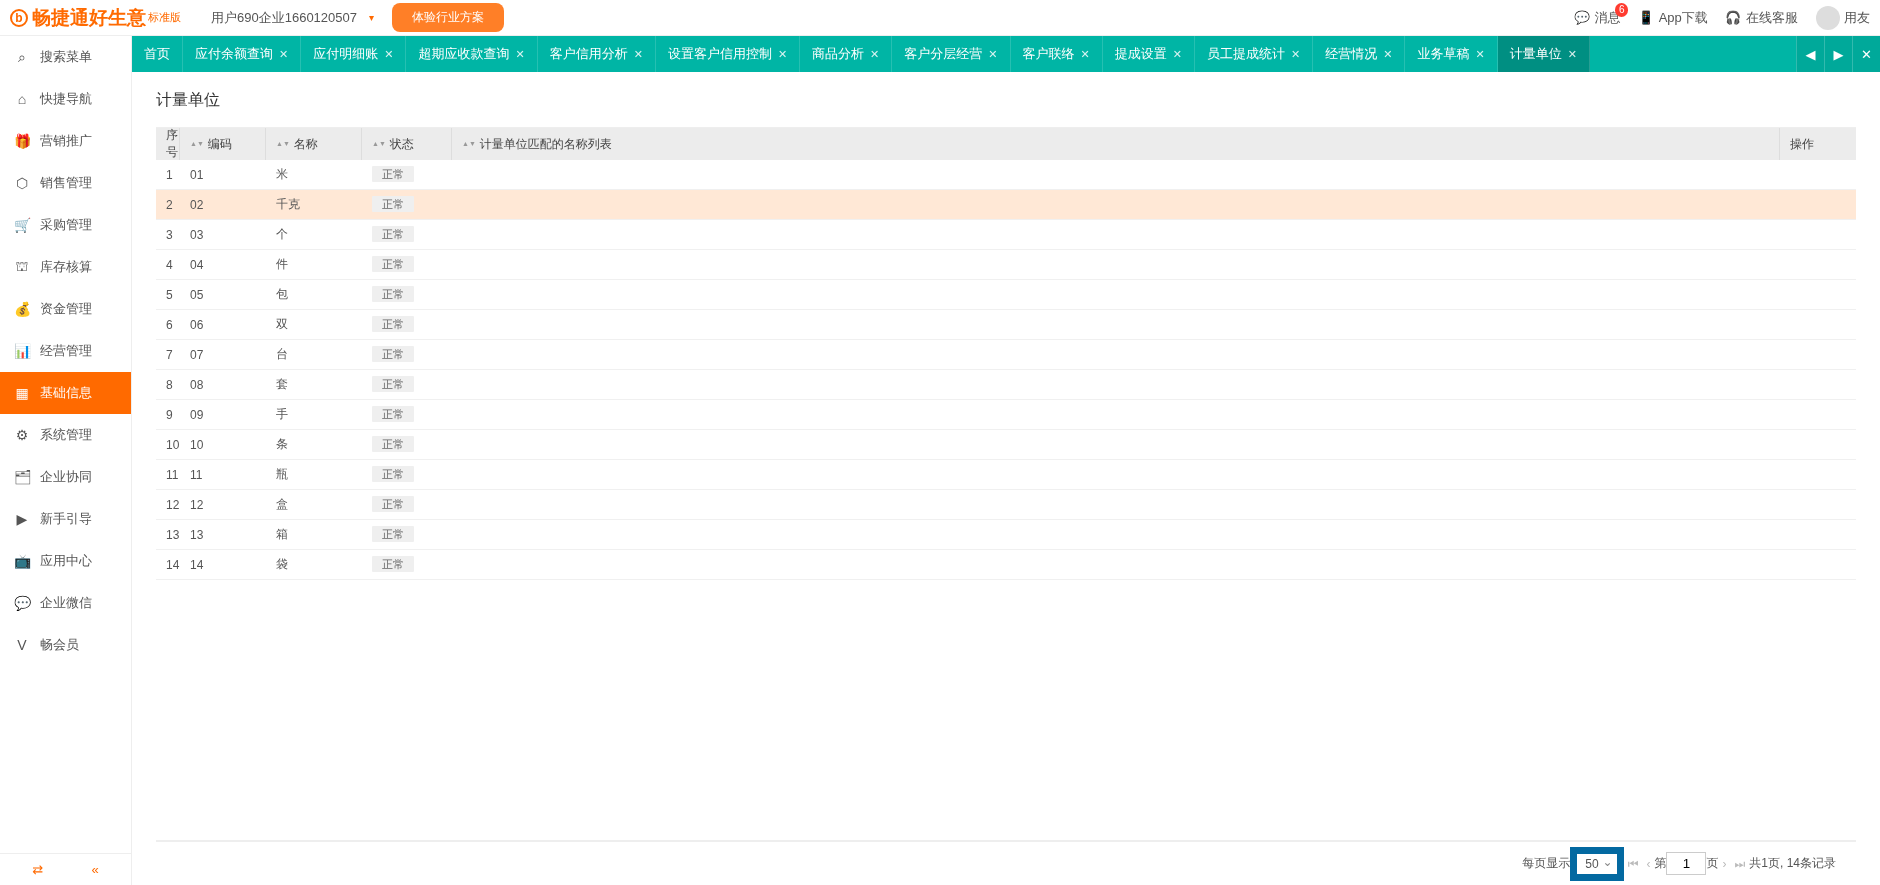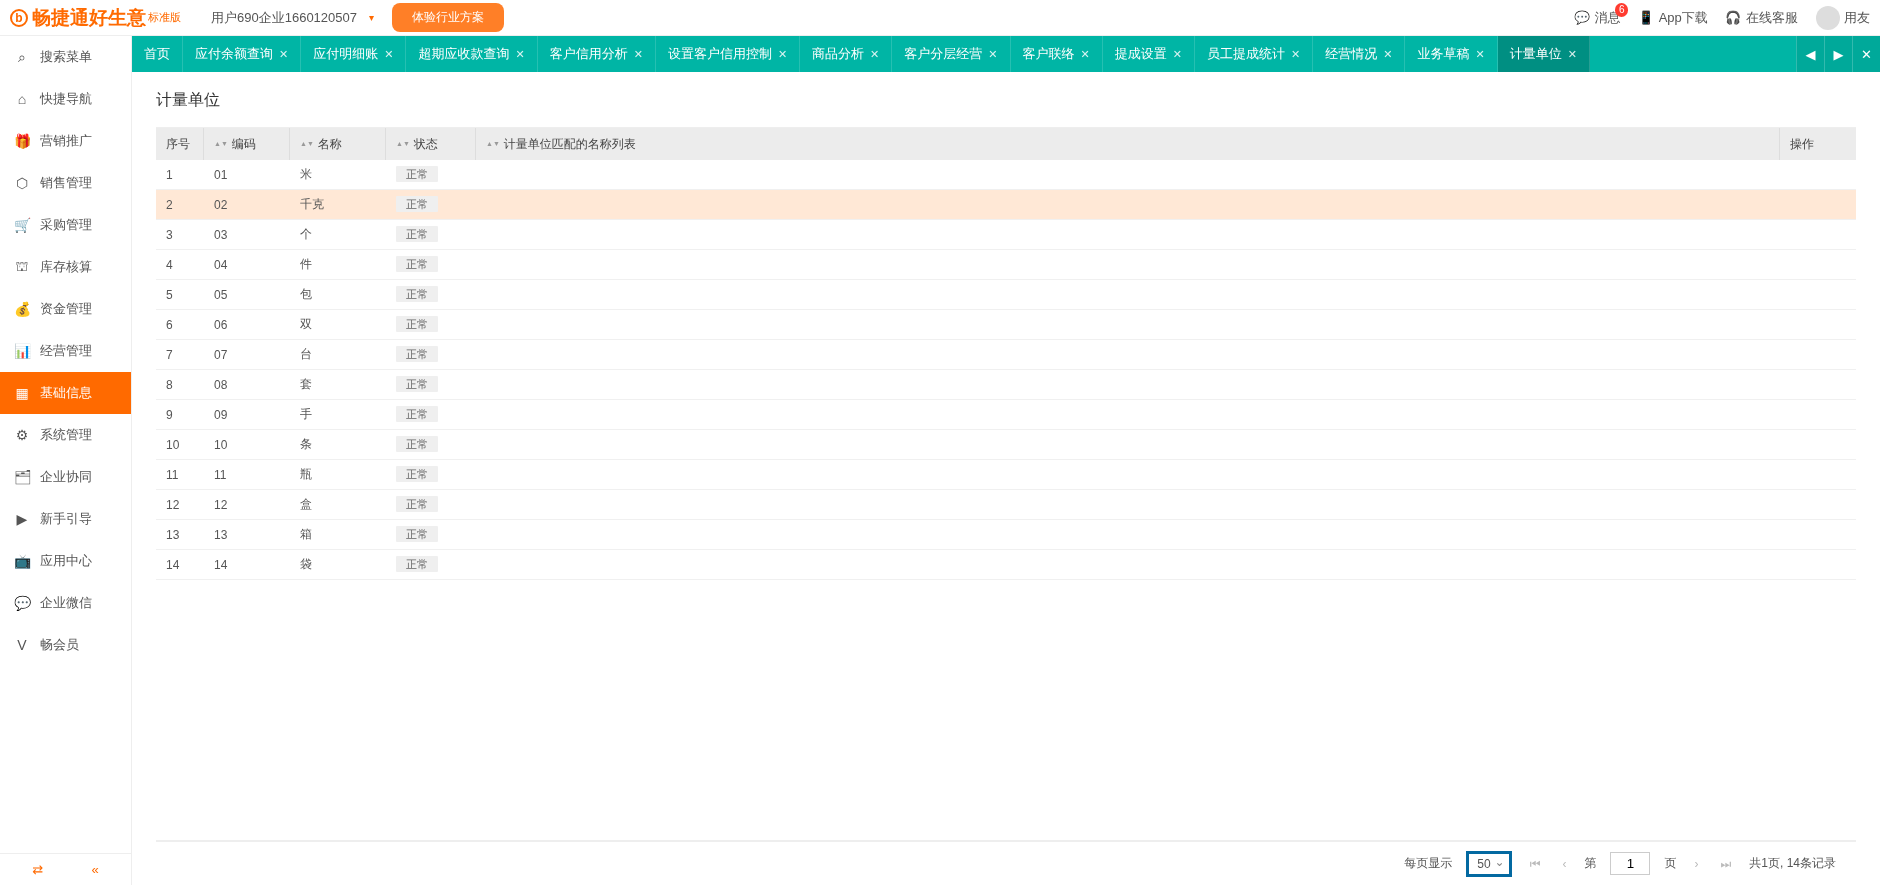--- a/index.html
+++ b/index.html
@@ -31,29 +31,29 @@
 .tab-nav{width:28px;display:flex;align-items:center;justify-content:center;background:#00a99a;cursor:pointer;border-left:1px solid rgba(255,255,255,0.2)}
 .content{flex:1;padding:18px 24px 0;display:flex;flex-direction:column;min-height:0}
 .page-title{font-size:16px;color:#333;margin-bottom:16px}
 .table{flex:1;border:1px solid #eee;border-left:none;border-right:none;overflow:auto}
 .thead{display:flex;background:#ececec;height:32px;align-items:center;font-size:12px;color:#444}
 .th{padding:0 10px;display:flex;align-items:center;gap:4px;border-right:1px solid #ddd;height:100%}
 .sort{display:flex;flex-direction:column;font-size:7px;line-height:6px;color:#999}
 .tbody .tr{display:flex;height:30px;align-items:center;border-bottom:1px solid #f0f0f0;font-size:12px;color:#555}
 .tr.highlight{background:#ffe8d6}
 .td{padding:0 10px}
-.c-idx{width:48px;text-align:left}
+.c-idx{width:24px;text-align:center}
 .c-code{width:86px}
 .c-name{width:96px}
 .c-status{width:90px}
 .c-alias{flex:1}
 .c-op{width:76px;}
 .status-tag{background:#efefef;color:#666;padding:2px 10px;border-radius:1px;font-size:11px}
-.footer{height:44px;display:flex;align-items:center;justify-content:flex-end;gap:14px;padding:0 20px;font-size:12px;color:#555;border-top:1px solid #eee}
-.select-box{border:3px solid #0369a1;padding:3px 18px 3px 8px;position:relative;cursor:pointer}
+.footer{height:44px;display:flex;align-items:center;justify-content:flex-end;gap:0;padding:0 20px;font-size:12px;color:#555;border-top:1px solid #eee}
+.select-box{border:7px solid #0369a1;padding:3px 18px 3px 8px;position:relative;cursor:pointer}
 .select-box::after{content:"⌄";position:absolute;right:4px;top:1px;color:#888}
 .page-input{width:40px;border:1px solid #ccc;text-align:center;padding:3px}
 .pager-btn{color:#bbb;cursor:pointer;padding:0 4px}
 </style>
 </head>
 <body>
 
 <div class="app">
   <div class="header">
     <div class="logo">

